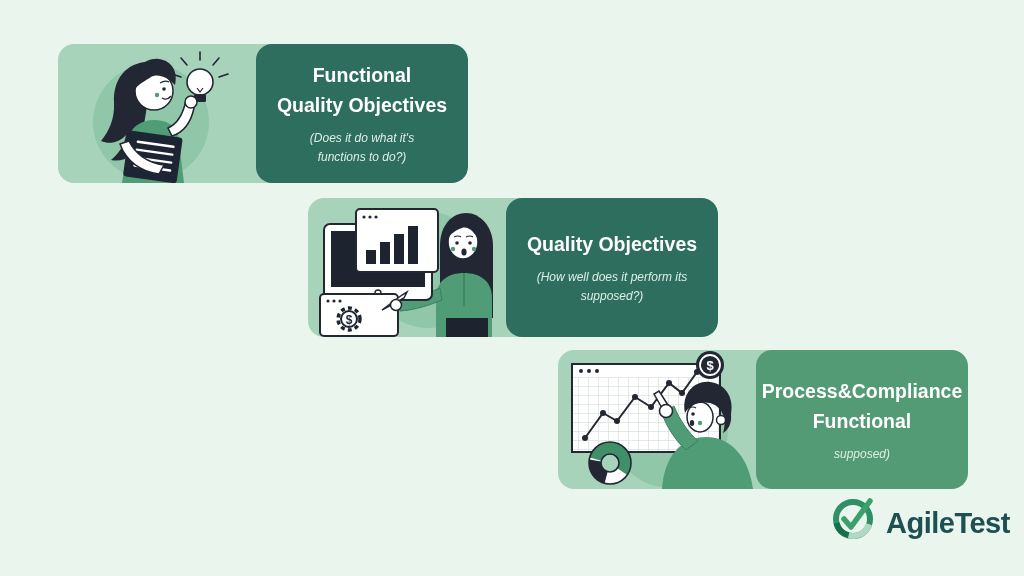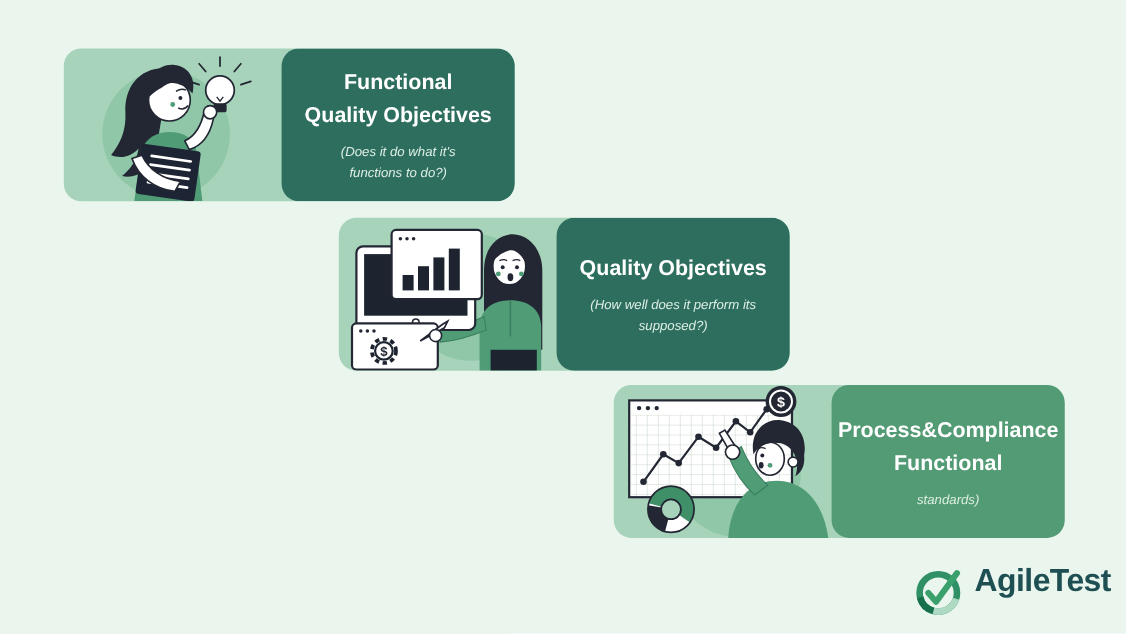--- a/index.html
+++ b/index.html
@@ -24,21 +24,21 @@
   .panel-dark{background:#2e6e5f;}
   .panel-mid{background:#539b74;margin-left:48px;}
   .card-title{
     color:#ffffff;font-weight:700;font-size:19.5px;line-height:30px;
     white-space:nowrap;
   }
   .card-subtitle{
     margin-top:9px;color:#ddeee4;font-style:italic;font-size:12px;line-height:19px;
   }
   .logo{
-    position:absolute;left:830px;top:512px;display:flex;align-items:flex-start;gap:8px;
+    position:absolute;left:830px;top:492px;display:flex;align-items:flex-end;gap:8px;
   }
   .logo-text{
     color:#1e4f53;font-weight:700;font-size:29px;letter-spacing:-0.5px;
   }
 </style>
 </head>
 <body>
 
 <div class="stage">
 
@@ -207,21 +207,21 @@
       <path d="M131 58 q4 -2 7 0" fill="none" stroke="#232733" stroke-width="1.2"></path>
       <ellipse cx="134" cy="73" rx="2.2" ry="3" fill="#232733"></ellipse>
       <circle cx="142" cy="73" r="2.2" fill="#4f9c77"></circle>
     </svg>
     <div class="panel panel-mid">
       <div class="card-title">
         <div>Process&amp;Compliance</div>
         <div>Functional</div>
       </div>
       <div class="card-subtitle">
-        <div>standards)</div>
+        <div>supposed)</div>
       </div>
     </div>
   </div>
 
   <div class="logo">
     <svg width="48" height="48" viewBox="0 0 48 48">
       <circle cx="23" cy="27" r="17" fill="none" stroke="#2f9065" stroke-width="6"></circle>
       <circle cx="23" cy="27" r="17" fill="none" stroke="#aedac4" stroke-width="6" stroke-dasharray="30 107" transform="rotate(18 23 27)"></circle>
       <circle cx="23" cy="27" r="17" fill="none" stroke="#17704c" stroke-width="6" stroke-dasharray="18 107" transform="rotate(105 23 27)"></circle>
       <path d="M14 27 L21 35 L40 9" fill="none" stroke="#3aa06c" stroke-width="5.5" stroke-linecap="round" stroke-linejoin="round"></path>

